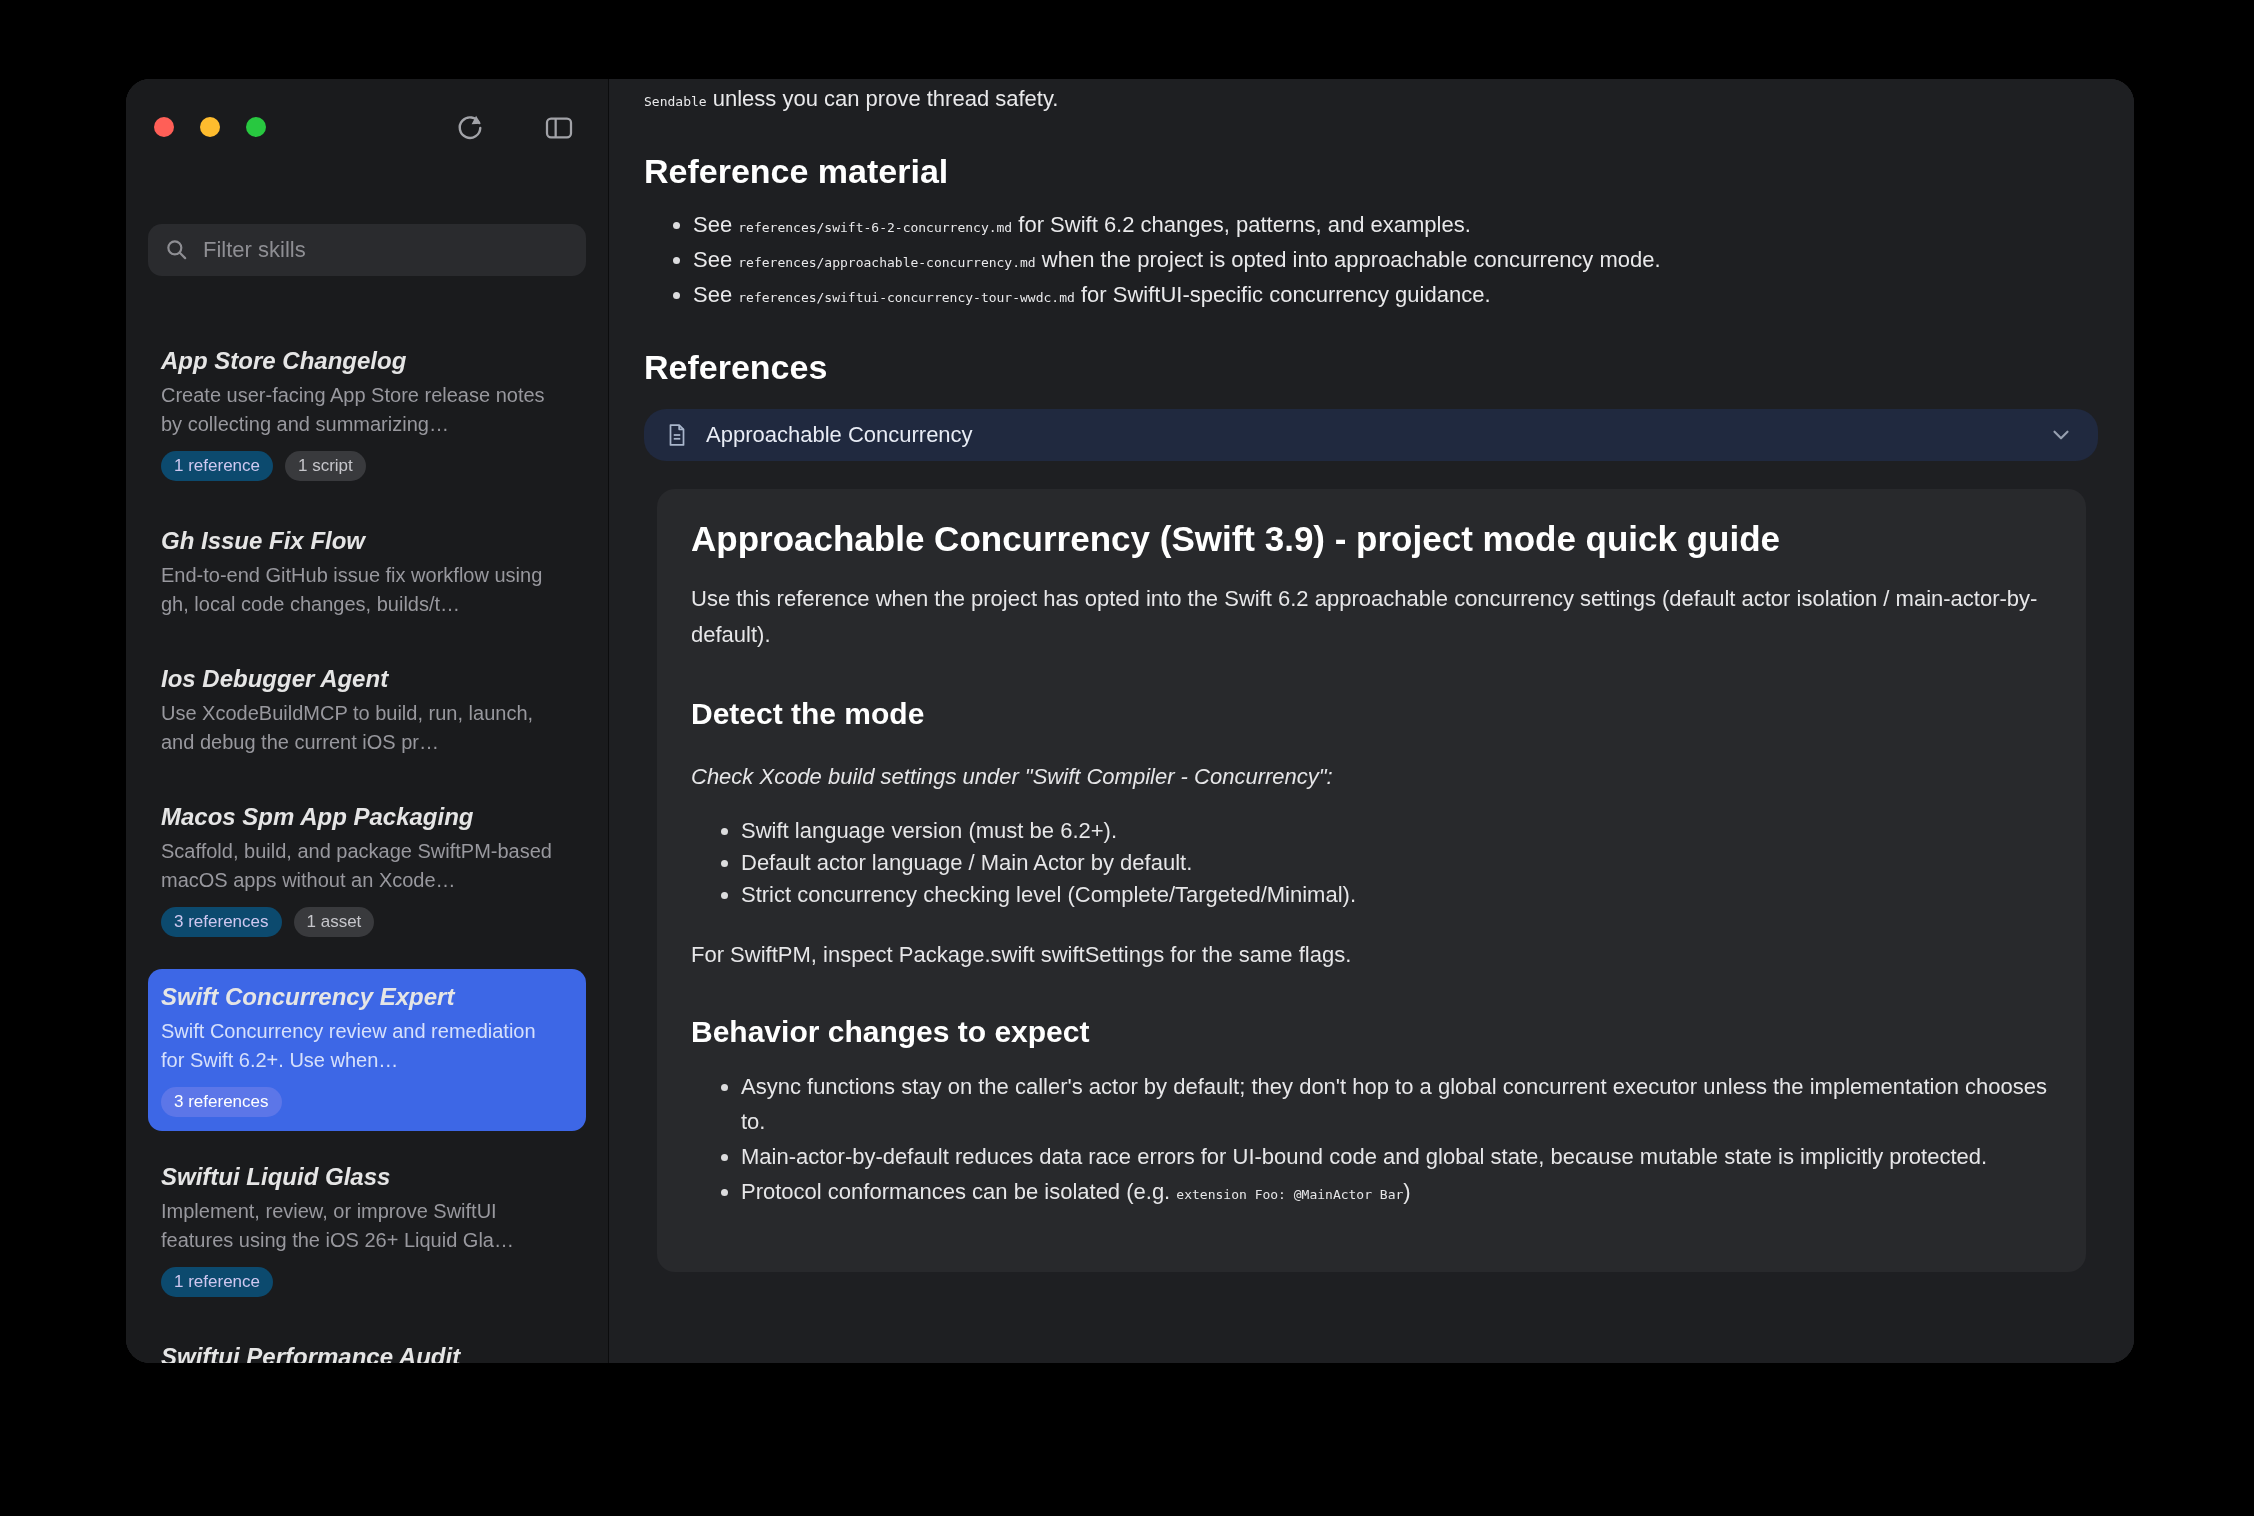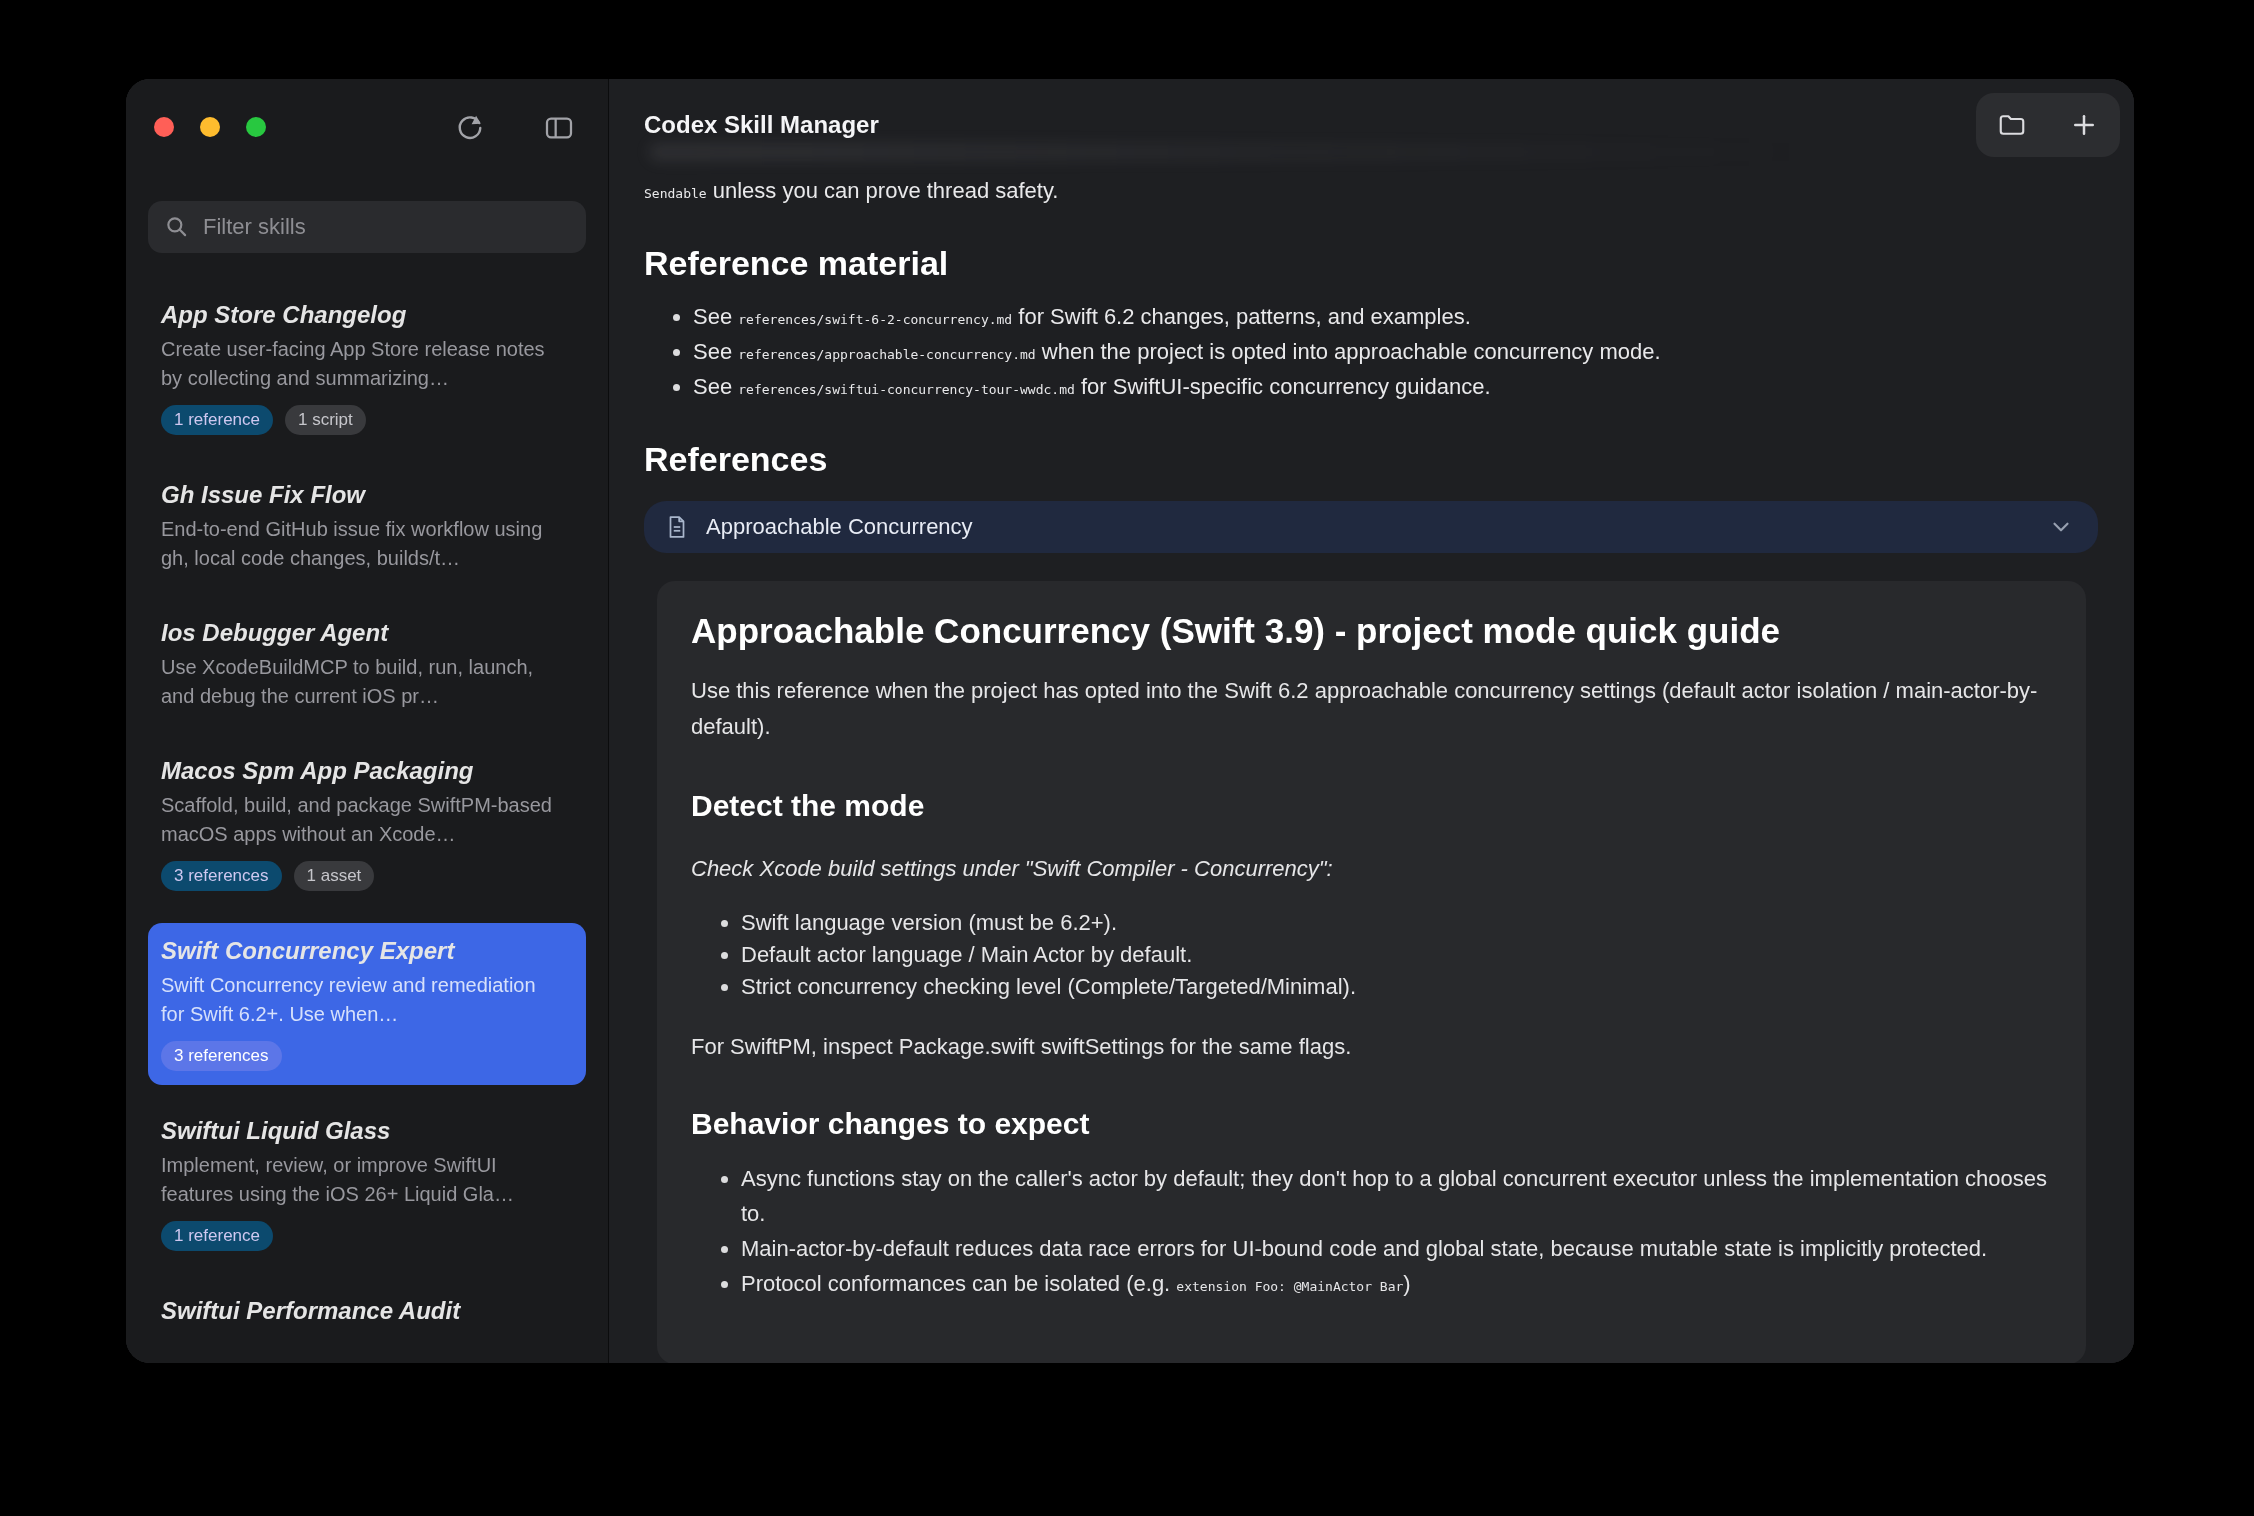--- a/index.html
+++ b/index.html
@@ -12,21 +12,21 @@
   }
   .window {
     position:absolute; left:126px; top:79px; width:2008px; height:1284px;
     background:#1d1e20; border-radius:24px; overflow:hidden; display:flex;
     box-shadow:0 30px 90px rgba(0,0,0,.85), inset 0 0 0 1px rgba(255,255,255,.07);
   }
   
   .sidebar {
     width:483px; flex:none; background:#1a1b1d;
     border-right:1px solid rgba(0,0,0,.55);
-    display:flex; flex-direction:column; overflow:hidden;
+    display:flex; flex-direction:column; overflow:hidden;gap:23px;
   }
   .sidebar-header { height:100px; position:relative; flex:none; }
   .light { position:absolute; top:38px; width:20px; height:20px; border-radius:50%; }
   .light.red   { left:28px;  background:#ff5f57; }
   .light.yellow{ left:74px;  background:#febc2e; }
   .light.green { left:120px; background:#28c840; }
   .icon-btn {
     position:absolute; top:26px; width:46px; height:46px;
     display:flex; align-items:center; justify-content:center; border-radius:8px;
   }
@@ -186,37 +186,20 @@
       </div>
 
       <div class="skill">
         <div class="skill-title">Swiftui Performance Audit</div>
       </div>
 
     </div>
   </div>
 
   <div class="main">
-    <div class="toolbar">
-      <div class="toolbar-title">Codex Skill Manager</div>
-      <div class="toolbar-group">
-        <div class="tb-btn">
-          <svg viewBox="0 0 24 24" fill="none" stroke="#dcdcdf" stroke-width="1.7" stroke-linejoin="round">
-            <path d="M3 7c0-1.1.9-2 2-2h4.1l2 2.2H19c1.1 0 2 .9 2 2V17c0 1.1-.9 2-2 2H5c-1.1 0-2-.9-2-2z"></path>
-          </svg>
-        </div>
-        <div class="tb-btn">
-          <svg viewBox="0 0 24 24" fill="none" stroke="#dcdcdf" stroke-width="2" stroke-linecap="round">
-            <line x1="12" y1="5" x2="12" y2="19"></line>
-            <line x1="5" y1="12" x2="19" y2="12"></line>
-          </svg>
-        </div>
-      </div>
-      <div class="blur-hint"></div>
-    </div>
 
     <div class="content">
 
       <div class="body-text">
         <span class="code">Sendable</span><span> unless you can prove thread safety.</span>
       </div>
 
       <h2 class="section">Reference material</h2>
 
       <ul class="doc-list">

